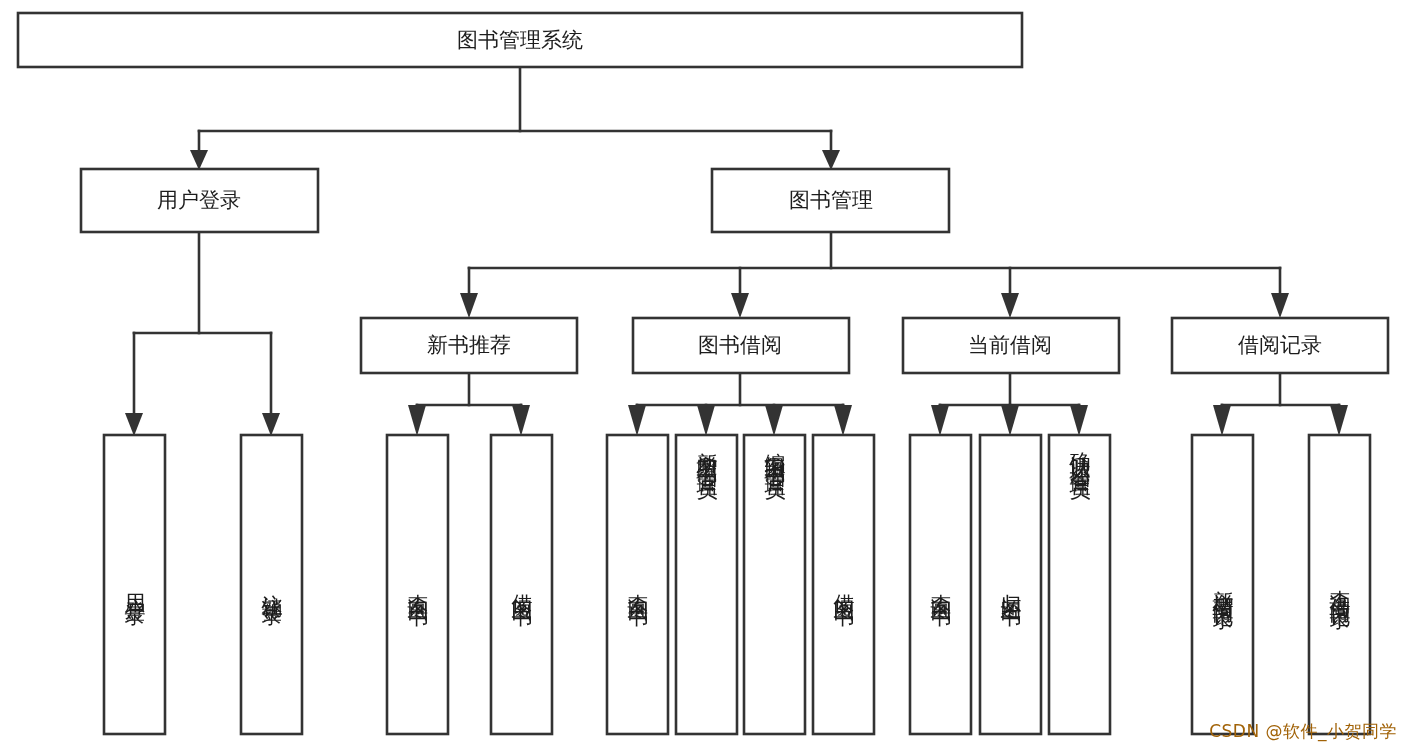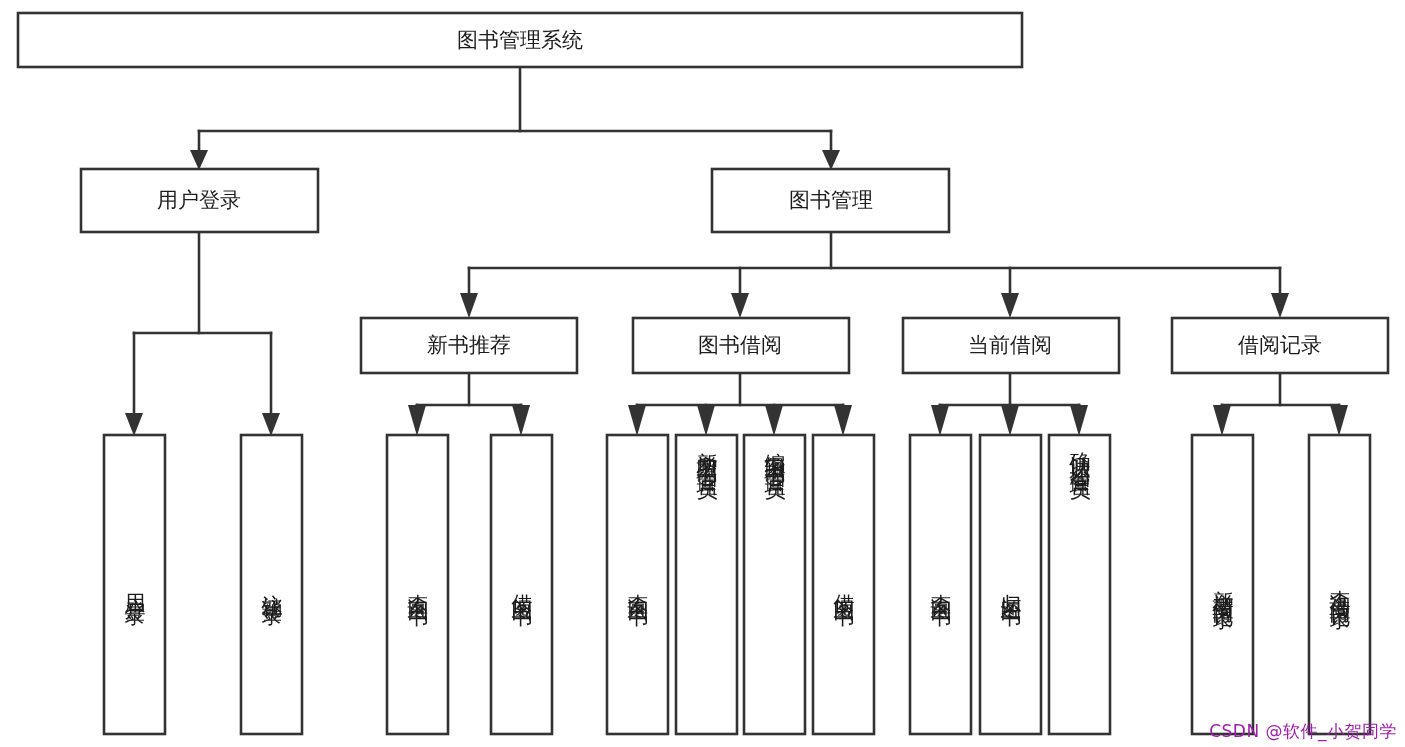--- a/index.html
+++ b/index.html
@@ -64,21 +64,21 @@
     letter-spacing: 4px;
     color: #1d1d1d;
     white-space: nowrap;
   }
   .watermark {
     position: absolute;
     right: 8px;
     bottom: 4px;
     font-family: "DejaVu Sans", "Liberation Sans", sans-serif;
     font-size: 17px;
-    color: #a21caf;
+    color: #a16207;
     letter-spacing: 0.5px;
     user-select: none;
   }
 </style>
 </head>
 <body>
 
 <div id="diagram-root">
 
   <svg id="flow" viewBox="0 0 1405 747">

